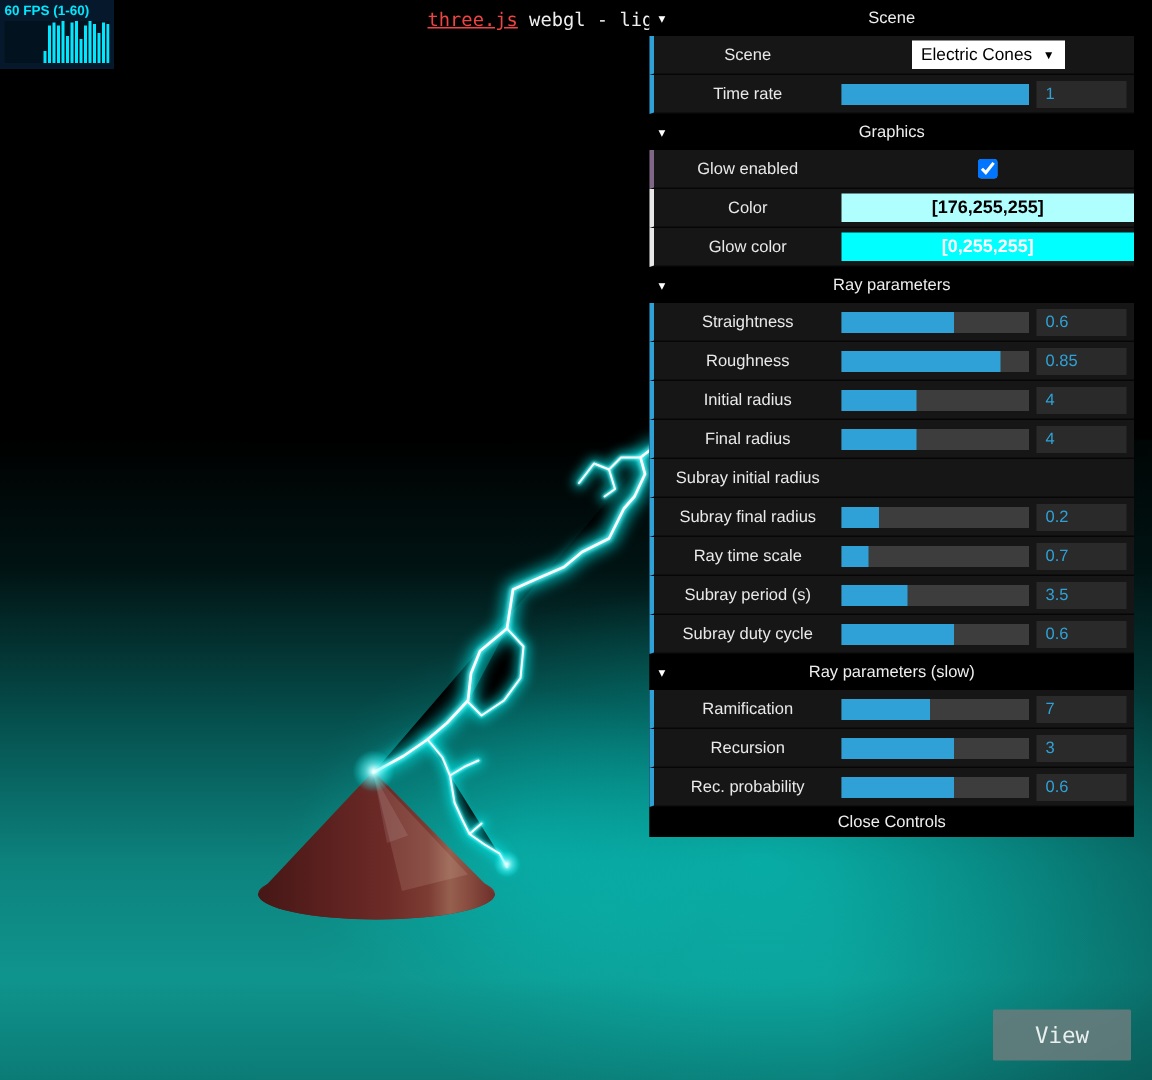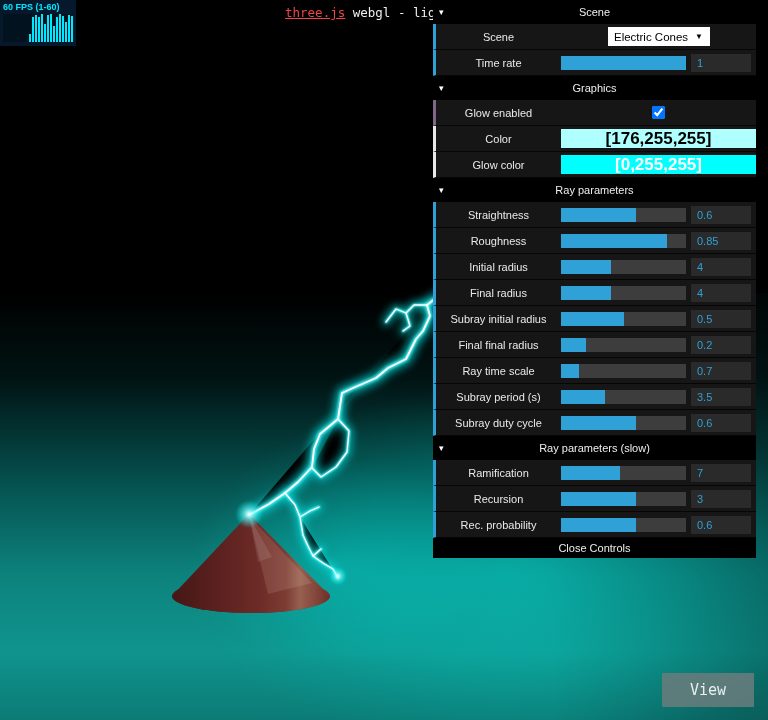--- a/index.html
+++ b/index.html
@@ -43,21 +43,21 @@
   .cr.bool { border-left-color:#806787; }
   .cr.colr { border-left-color:#e8e8e8; }
   .cr .label { width:125px; text-align:center; color:#e9e9e9; overflow:hidden; white-space:nowrap; }
   .cr .ctrl { flex:1; display:flex; align-items:center; height:100%; padding-right:0; }
   .slider { position:relative; width:125px; height:14px; background:#3d3d3d; margin-right:5px; cursor:ew-resize; }
   .slider .fill { position:absolute; left:0; top:0; bottom:0; background:#2FA1D6; }
   .val { width:60px; height:18px; line-height:18px; background:#2a2a2a; color:#2FA1D6; padding-left:6px; overflow:hidden; }
   .ctrl.center { justify-content:center; }
   .select-box { width:102px; height:19px; background:#fff; color:#000; display:flex; align-items:center; justify-content:center; gap:7px; cursor:pointer; font-size:11.5px; }
   .select-box .sel-arrow { font-size:8px; }
-  .swatch { flex:1; height:19px; line-height:19px; text-align:center; font-weight:bold; font-size:17px; cursor:pointer; }
+  .swatch { flex:1; height:19px; line-height:19px; text-align:center; font-weight:bold; font-size:12px; cursor:pointer; }
   .close-btn { height:20px; line-height:20px; background:#000; text-align:center; color:#eee; cursor:pointer; }
   input[type=checkbox]{ width:13px; height:13px; cursor:pointer; }
 
   
   #view-source { position:absolute; left:662px; top:673px; width:92px; height:34px; z-index:15;
     background:rgba(104,124,124,0.88); color:#e9f0f0; border:none; font-family:"DejaVu Sans Mono",monospace;
     font-size:15px; text-align:center; line-height:34px; cursor:pointer; border-radius:1px; }
 </style>
 </head>
 <body>
@@ -236,29 +236,23 @@
       <span class="label">Final radius</span>
       <span class="ctrl">
           <span class="slider">
             <span class="fill" style="width: 40%; background: rgb(47, 161, 214);"></span>
           </span>
           <span class="val">4</span>
         </span>
     </div>
     <div class="cr">
       <span class="label">Subray initial radius</span>
-      <span class="ctrl">
-          <span class="slider">
-            <span class="fill" style="width: 50%; background: rgb(47, 161, 214);"></span>
-          </span>
-          <span class="val">0.5</span>
-        </span>
-    </div>
-    <div class="cr">
-      <span class="label">Final final radius</span>
+    </div>
+    <div class="cr">
+      <span class="label">Subray final radius</span>
       <span class="ctrl">
           <span class="slider">
             <span class="fill" style="width: 20%; background: rgb(47, 161, 214);"></span>
           </span>
           <span class="val">0.2</span>
         </span>
     </div>
     <div class="cr">
       <span class="label">Ray time scale</span>
       <span class="ctrl">

